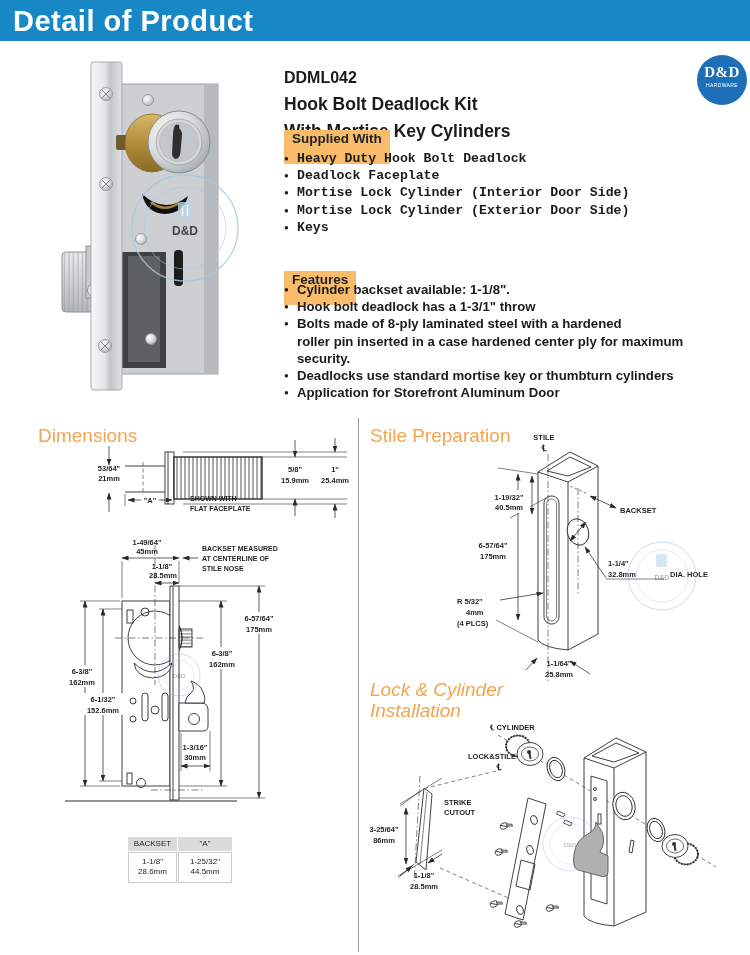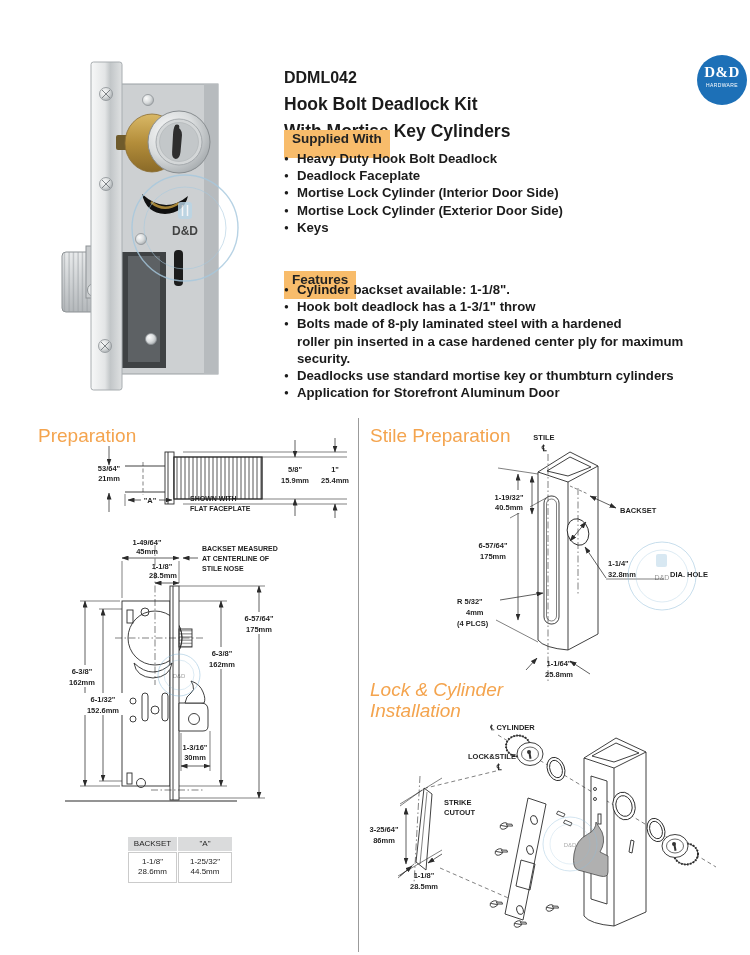--- a/index.html
+++ b/index.html
@@ -14,26 +14,26 @@
         background:#1D70B7;text-align:center;color:#fff;}
   .logo .dd{display:block;margin-top:9px;font-family:"Liberation Serif",serif;
         font-weight:700;font-size:15px;letter-spacing:.5px;}
   .logo .hw{display:block;margin-top:1px;font-size:5px;letter-spacing:.4px;}
   
   .title-block{position:absolute;left:284px;top:64px;line-height:27px;}
   .title-block .code{font-size:16px;font-weight:700;}
   .title-block .t{font-size:17.5px;font-weight:700;}
   
   .badge{position:absolute;display:inline-block;background:#F8BC6B;color:#232323;
-        font-size:13.5px;font-weight:700;padding:1px 8px 12px;}
+        font-size:13.5px;font-weight:700;padding:1px 8px 18px;}
   .badge-supplied{left:284px;top:130px;}
   .badge-features{left:284px;top:271px;}
   
   .blist{position:absolute;left:284px;width:450px;}
-  .blist-supplied{top:150px;}
+  .blist-supplied{top:150px;font-family:Liberation Mono, monospace;}
   .blist-features{top:281px;}
   .blist .item{position:relative;padding-left:13px;font-size:13.2px;font-weight:700;
         color:#1b1b1b;line-height:17.2px;}
   .blist .item::before{content:"\25CF";position:absolute;left:0;top:0;font-size:8px;
         line-height:17.2px;}
   .blist .item.cont::before{content:"";}
   
   .sec-title{position:absolute;font-size:19px;line-height:21px;color:#F4A44E;font-weight:400;}
   .sec-dimensions{left:38px;top:425px;}
   .sec-stile{left:370px;top:425px;}
@@ -50,20 +50,23 @@
   svg text{font-family:"Liberation Sans",sans-serif;fill:#1f1f1f;}
   .dtxt{font-size:7.5px;font-weight:700;}
   .dtxt-sm{font-size:7px;font-weight:700;}
   .cl{font-size:9px;font-weight:700;}
 </style>
 </head>
 <body>
 
 <div class="page">
 
+  <div class="header">
+    <span class="title">Detail of Product</span>
+  </div>
 
   <div class="logo">
     <span class="dd">D&amp;D</span>
     <span class="hw">HARDWARE</span>
   </div>
 
   <div class="title-block">
     <div class="code">DDML042</div>
     <div class="t">Hook Bolt Deadlock Kit</div>
     <div class="t">With Mortise Key Cylinders</div>
@@ -162,21 +165,21 @@
     <div class="item">Cylinder backset available: 1-1/8".</div>
     <div class="item">Hook bolt deadlock has a 1-3/1" throw</div>
     <div class="item">Bolts made of 8-ply laminated steel with a hardened</div>
     <div class="item cont">roller pin inserted in a case hardened center ply for maximum security.</div>
     <div class="item">Deadlocks use standard mortise key or thumbturn cylinders</div>
     <div class="item">Application for Storefront Aluminum Door</div>
   </div>
 
   <div class="vdivider"></div>
 
-  <div class="sec-title sec-dimensions">Preparation</div>
+  <div class="sec-title sec-dimensions">Dimensions</div>
 
   <svg style="left:95px;top:438px" width="260" height="100" viewBox="0 0 260 100">
     <defs>
       <marker id="tv-a" markerWidth="7" markerHeight="5" refX="6.5" refY="2.5" orient="auto-start-reverse" markerUnits="userSpaceOnUse">
         <path d="M0,0 L7,2.5 L0,5 Z" fill="#2b2b2b"></path>
       </marker>
       <pattern id="tv-hatch" width="4" height="8" patternUnits="userSpaceOnUse">
         <path d="M2,0 V8" stroke="#2b2b2b" stroke-width=".8"></path>
       </pattern>
     </defs>

